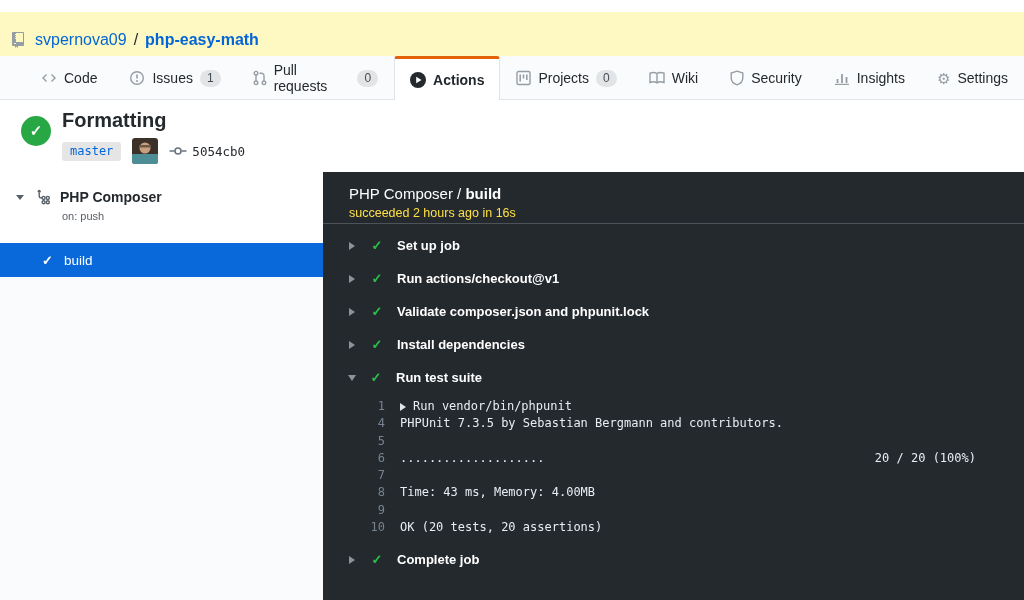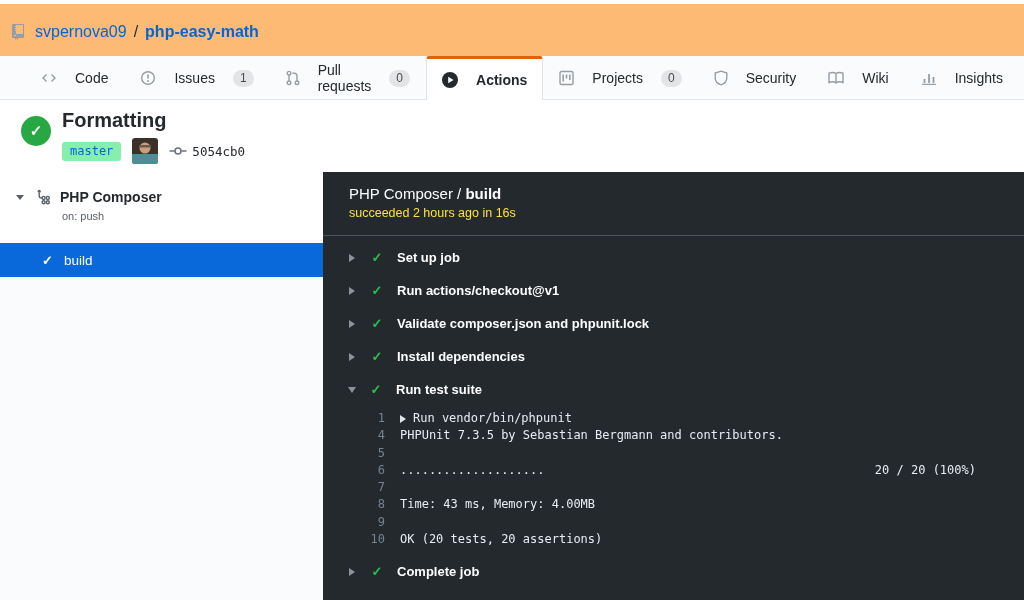--- a/index.html
+++ b/index.html
@@ -1,47 +1,47 @@
 <!DOCTYPE html>
 <html><head>
 <meta charset="utf-8">
 <style>
   * { margin:0; padding:0; box-sizing:border-box; }
   html,body { width:1024px; height:600px; overflow:hidden; }
   body { font-family:"Liberation Sans", sans-serif; background:#fff; color:#24292e; }
   .app { position:relative; width:1024px; height:600px; background:#fff; }
 
   
-  .top-header { position:absolute; top:4px; left:0; right:0; height:56px; background:#fdba74;
+  .top-header { position:absolute; top:12px; left:0; right:0; height:56px; background:#fef9c3;
     display:flex; align-items:center; padding-left:12px; }
   .breadcrumb { display:flex; align-items:center; gap:7px; font-size:16px; }
   .breadcrumb .repo-ic { display:flex; align-items:center; }
   .breadcrumb a { color:#0366d6; text-decoration:none; cursor:pointer; }
   .breadcrumb .sep { color:#24292e; }
   .breadcrumb .repo-name { font-weight:700; }
 
   
   .tabbar { position:absolute; top:56px; left:0; right:0; height:44px; background:#fafbfc;
     border-bottom:1px solid #e1e4e8; display:flex; align-items:stretch; padding-left:25px; }
-  .tab { display:flex; align-items:center; gap:18px; padding:0 15px; font-size:14px;
+  .tab { display:flex; align-items:center; gap:7px; padding:0 15px; font-size:14px;
     color:#24292e; cursor:pointer; border:1px solid transparent; border-bottom:none; }
   .tab svg { flex-shrink:0; }
   .tab .count { background:rgba(27,31,35,0.10); border-radius:10px; font-size:12px;
     line-height:17px; padding:0 7px; color:#444d56; }
   .tab.active { background:#fff; border-color:#e1e4e8; border-top:3px solid #e36209;
     border-radius:3px 3px 0 0; font-weight:600; margin-bottom:-1px;align-items:center; }
 
   
   .runband { position:absolute; top:100px; left:0; right:0; height:72px; background:#fff; }
   .status-circle { position:absolute; left:21px; top:16px; width:30px; height:30px;
     border-radius:50%; background:#28a745; color:#fff; display:flex; align-items:center;
     justify-content:center; font-size:15px; font-weight:bold; }
   .run-title { position:absolute; left:62px; top:9px; font-size:20px; font-weight:600; }
   .run-meta { position:absolute; left:62px; top:38px; display:flex; align-items:center; gap:11px; }
-  .branch-badge { background:#86efac; color:#0366d6; font-family:"DejaVu Sans Mono",monospace;
+  .branch-badge { background:#e5e5e5; color:#0366d6; font-family:"DejaVu Sans Mono",monospace;
     font-size:12px; padding:2px 8px 3px; border-radius:3px; cursor:pointer; }
   .avatar { width:26px; height:26px; border-radius:3px; overflow:hidden; display:block; }
   .commit { display:flex; align-items:center; gap:5px; font-family:"DejaVu Sans Mono",monospace;
     font-size:12.5px; color:#24292e; }
 
   
   .main { position:absolute; top:172px; left:0; right:0; bottom:0; display:flex; }
   .sidebar { width:323px; background:#fafbfc; position:relative; flex-shrink:0; }
   .wf-head { position:absolute; top:0; left:0; right:0; height:71px; background:#fff; }
   .wf-row { display:flex; align-items:center; padding:17px 0 0 16px; cursor:pointer; }
@@ -50,21 +50,21 @@
   .wf-row svg { margin-right:8px; }
   .wf-name { font-size:14px; font-weight:700; color:#24292e; }
   .wf-trigger { margin:5px 0 0 62px; font-size:11px; color:#586069; }
   .job-row { position:absolute; top:71px; left:0; right:0; height:34px; background:#0969da;
     display:flex; align-items:center; padding-left:42px; cursor:pointer; }
   .job-row .check { color:#fff; font-weight:bold; font-size:13px; margin-right:11px; }
   .job-row .job-name { color:#fff; font-size:13.5px; }
 
   
   .panel { flex:1; background:#24292e; position:relative; overflow:hidden; }
-  .panel-head { height:64px; border-bottom:1px solid rgba(200,210,220,0.25);
+  .panel-head { height:52px; border-bottom:1px solid rgba(200,210,220,0.25);
     padding:13px 0 0 26px; }
   .panel-title { font-size:15px; color:#fff; }
   .panel-title .job { font-weight:700; }
   .panel-sub { font-size:12.5px; color:#fde047; margin-top:4px; }
   .steps { padding-top:5px; }
   .step { height:33px; display:flex; align-items:center; padding-left:26px; cursor:pointer; }
   .tri-right { width:0; height:0; border-left:6px solid #8b949e;
     border-top:4.5px solid transparent; border-bottom:4.5px solid transparent;
     margin-right:14px; flex-shrink:0; }
   .tri-down { width:0; height:0; border-top:6px solid #8b949e;
@@ -141,30 +141,30 @@
     </div>
     <div class="tab">
       <svg width="15" height="16" viewBox="0 0 15 16">
           <rect class="stroke-gray" x="1" y="1.5" width="13" height="13" rx="1.5"></rect>
           <path stroke="#959da5" stroke-width="1.6" d="M4.2 4.5v7M7.5 4.5v4M10.8 4.5v5.5"></path>
         </svg>
       <span>Projects</span>
       <span class="count">0</span>
     </div>
     <div class="tab">
+      <svg width="16" height="14" viewBox="0 0 16 14">
+          <path class="stroke-gray" d="M8 2.5C6 1.2 3.5 1.2 1 2.2v9.3c2.5-1 5-1 7 .3 2-1.3 4.5-1.3 7-.3V2.2c-2.5-1-5-1-7 .3zM8 2.5v9.3"></path>
+        </svg>
+      <span>Wiki</span>
+    </div>
+    <div class="tab">
       <svg width="14" height="16" viewBox="0 0 14 16">
           <path class="stroke-gray" d="M7 1.2 12.8 3v4.8c0 3.6-2.6 6.1-5.8 7-3.2-.9-5.8-3.4-5.8-7V3z"></path>
         </svg>
       <span>Security</span>
-    </div>
-    <div class="tab">
-      <svg width="16" height="14" viewBox="0 0 16 14">
-          <path class="stroke-gray" d="M8 2.5C6 1.2 3.5 1.2 1 2.2v9.3c2.5-1 5-1 7 .3 2-1.3 4.5-1.3 7-.3V2.2c-2.5-1-5-1-7 .3zM8 2.5v9.3"></path>
-        </svg>
-      <span>Wiki</span>
     </div>
     <div class="tab">
       <svg width="16" height="16" viewBox="0 0 16 16">
           <path stroke="#959da5" stroke-width="1.8" d="M3.5 9v4M8 4v9M12.5 7v6"></path>
           <path stroke="#959da5" stroke-width="1.2" d="M1 14.4h14"></path>
         </svg>
       <span>Insights</span>
     </div>
     <div class="tab">
       <span style="color:#959da5; font-size:15px; line-height:1;">⚙</span>

